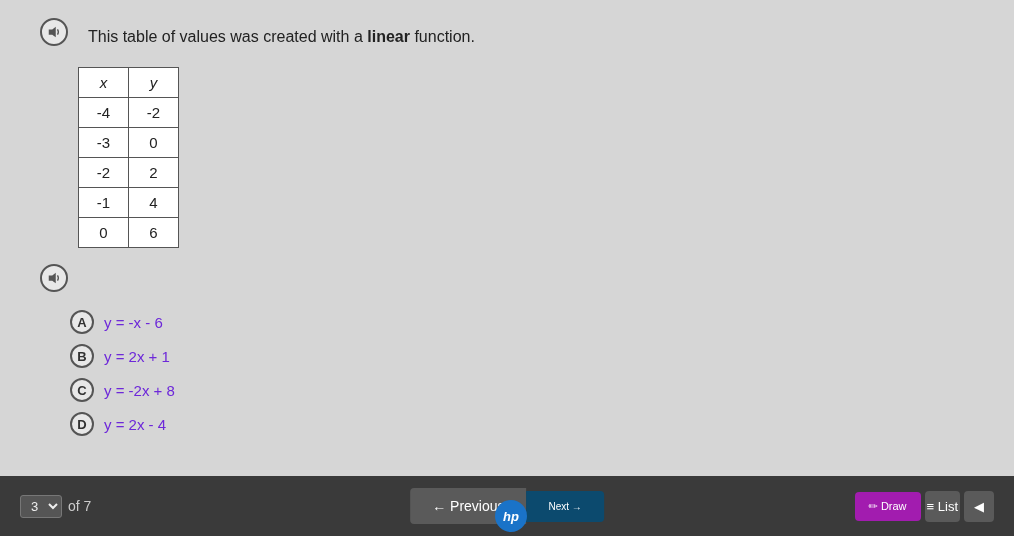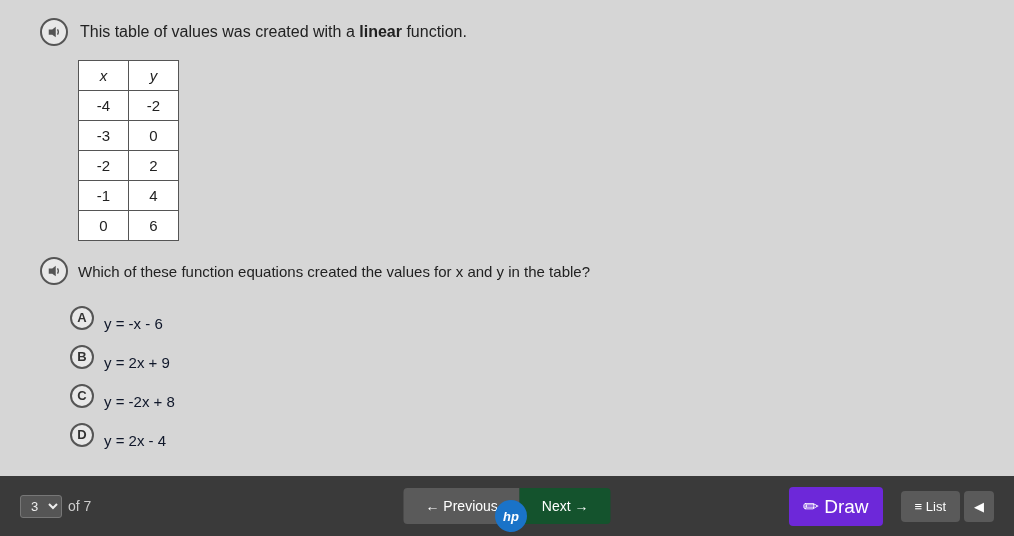--- a/index.html
+++ b/index.html
@@ -24,23 +24,23 @@
     }
 
     .content-area {
       flex: 1;
       padding: 18px 40px 10px 40px;
       background: #d6d6d6;
     }
 
     .instruction-line {
       display: flex;
-      align-items: center;
-      gap: 12px;
-      margin-bottom: 14px;
+      align-items: flex-end;
+      gap: 20px;
+      margin-bottom: 21px;
     }
 
     .speaker-icon {
       width: 28px;
       height: 28px;
       border-radius: 50%;
       border: 2px solid #555;
       background: #e8e8e8;
       display: flex;
       align-items: center;
@@ -124,22 +124,21 @@
       align-items: center;
       justify-content: center;
       font-size: 13px;
       font-weight: bold;
       color: #333;
       flex-shrink: 0;
     }
 
     .choice-label {
       font-size: 15px;
-      color: #0f172a;
-      margin-top: 12px;
+      color: #6d28d9;
     }
 
     .bottom-bar {
       height: 60px;
       background: #3a3a3a;
       display: flex;
       align-items: center;
       justify-content: space-between;
       padding: 0 20px;
       position: relative;
@@ -178,63 +177,62 @@
       padding: 10px 22px;
       font-size: 14px;
       cursor: pointer;
       display: flex;
       align-items: center;
       gap: 6px;
       border-radius: 4px 0 0 4px;
     }
 
     .btn-next {
-      background: #14532d;
+      background: #0c4a6e;
       color: white;
       border: none;
       padding: 10px 22px;
-      font-size: 14px;
+      font-size: 10px;
       cursor: pointer;
       display: flex;
       align-items: center;
       gap: 6px;
       border-radius: 0 4px 4px 0;
     }
 
     .right-buttons {
       display: flex;
       align-items: center;
       gap: 4px;
     }
 
     .btn-draw {
-      background: #6d28d9;
+      background: #a21caf;
       color: white;
       border: none;
       padding: 8px 14px;
-      font-size: 19px;
+      font-size: 11px;
       cursor: pointer;
       border-radius: 4px;
       display: flex;
       align-items: center;
       gap: 5px;
     }
 
     .btn-list {
       background: #5a5a5a;
       color: white;
       border: none;
-      padding: 8px 14px;
+      padding: 8px 2px;
       font-size: 13px;
       cursor: pointer;
       border-radius: 4px;
       display: flex;
       align-items: center;
       gap: 5px;
-      margin-left: 14px;
     }
 
     .btn-back {
       background: #5a5a5a;
       color: white;
       border: none;
       padding: 8px 10px;
       font-size: 13px;
       cursor: pointer;
       border-radius: 4px;
@@ -317,31 +315,30 @@
       </table>
     </div>
 
     <div class="question-line">
       <div class="speaker-icon">
         <svg viewBox="0 0 16 16" fill="none">
           <polygon points="2,5 6,5 10,2 10,14 6,11 2,11" fill="#555"></polygon>
           <path d="M12,5 Q14,8 12,11" stroke="#555" stroke-width="1.5" fill="none"></path>
         </svg>
       </div>
-      <span class="question-text">Which of these function equations created the values for x and y in the table?</span>
     </div>
 
     <div class="choices" id="choices-container">
     <div class="choice-item">
           <div class="choice-circle">A</div>
           <span class="choice-label">y = -x - 6</span>
         </div>
         <div class="choice-item">
           <div class="choice-circle">B</div>
-          <span class="choice-label">y = 2x + 9</span>
+          <span class="choice-label">y = 2x + 1</span>
         </div>
         <div class="choice-item">
           <div class="choice-circle">C</div>
           <span class="choice-label">y = -2x + 8</span>
         </div>
         <div class="choice-item">
           <div class="choice-circle">D</div>
           <span class="choice-label">y = 2x - 4</span>
         </div>
       </div>

